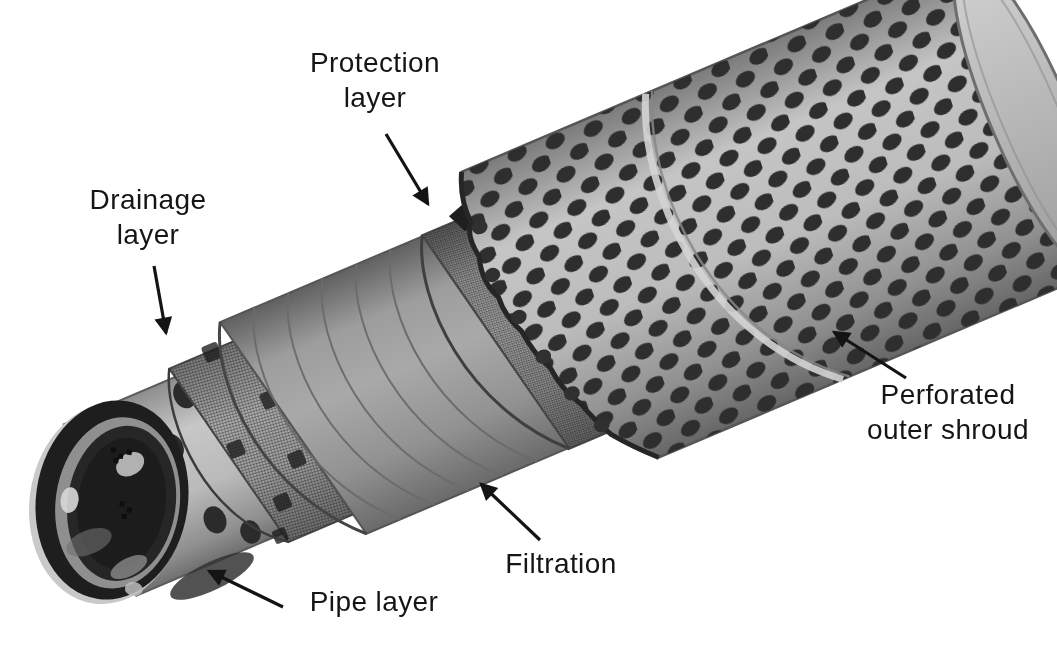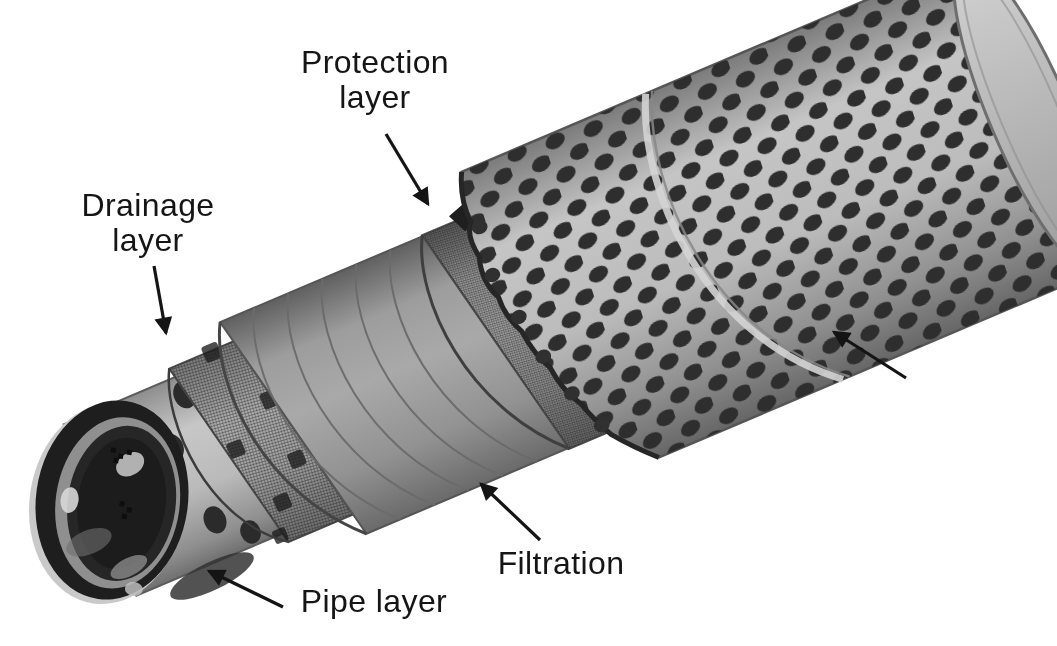--- a/index.html
+++ b/index.html
@@ -8,30 +8,30 @@
     width:1057px;height:646px;
     background:#ffffff;
     overflow:hidden;
     font-family:"Liberation Sans", sans-serif;
   }
   .stage svg.art{position:absolute;left:0;top:0;}
   .label{
     position:absolute;
     transform:translateX(-50%);
     text-align:center;
-    font-size:32px;
+    font-size:28px;
     line-height:35px;
     color:#151515;
     letter-spacing:.4px;
     white-space:nowrap;
     user-select:none;
   }
   .label span{display:block;}
   #label-protection{left:375px;top:45px;}
-  #label-drainage{left:148px;top:188px;}
+  #label-drainage{left:148px;top:182px;}
   #label-pipebase{left:374px;top:584px;}
   #label-filtration{left:561px;top:546px;text-align:right;}
   #label-shroud{left:948px;top:377px;}
 </style>
 </head>
 <body>
 
 <div class="stage">
 
   <svg class="art" width="1057" height="646" viewBox="0 0 1057 646">
@@ -212,14 +212,18 @@
   </div>
 
   <div class="label" id="label-pipebase">
     <span>Pipe layer</span>
   </div>
 
   <div class="label" id="label-filtration">
     <span>Filtration</span>
   </div>
 
+  <div class="label" id="label-shroud">
+    <span>Perforated</span>
+    <span>outer shroud</span>
+  </div>
 
 </div>
 
 </body></html>

